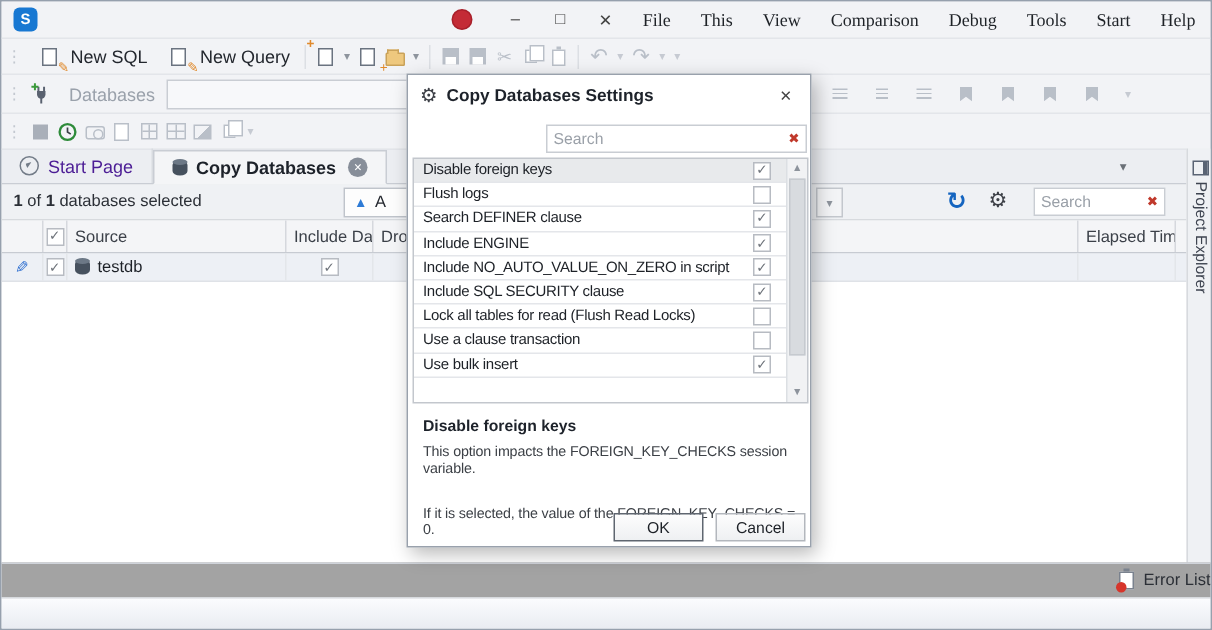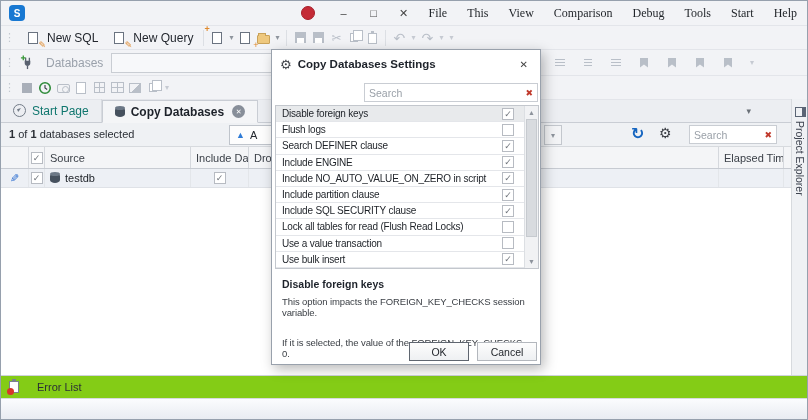--- a/index.html
+++ b/index.html
@@ -47,21 +47,21 @@
       linear-gradient(#b9bfc8,#b9bfc8) 0 50%/100% 1px no-repeat; }
   .imgico { width:12px; height:10px; border:1px solid #b9bfc8; background:linear-gradient(135deg, transparent 55%, #b9bfc8 55%); }
 
   
   .conn-label { color:#9aa1ab; margin:0 8px 0 10px; font-size:12px; }
   .combo { width:228px; height:20px; background:#f7f8fa; border:1px solid #c9cdd3; display:flex; align-items:center; justify-content:flex-end; }
   .combo .caret { color:#b0b5bd; }
 
   
   .tabsrow { position:absolute; left:0; top:98px; width:790px; height:24px; background:#eceef2; border-top:1px solid #e3e5ea; border-bottom:1px solid #c9cdd4; display:flex; align-items:flex-end; }
-  .tab { height:23px; display:flex; align-items:center; gap:6px; padding:0 12px; font-size:12px; color:#0f766e; border-right:1px solid #d8dbe0; }
+  .tab { height:23px; display:flex; align-items:center; gap:6px; padding:0 12px; font-size:12px; color:#4c1d95; border-right:1px solid #d8dbe0; }
   .tab.active { background:#f4f5f7; border:1px solid #c9cdd4; border-bottom:1px solid #f4f5f7; margin-bottom:-1px; font-weight:bold; color:#1d222a; }
   .compass { width:13px; height:13px; border:1.5px solid #737c88; border-radius:50%; position:relative; }
   .compass::after { content:""; position:absolute; left:3px; top:3px; width:4px; height:4px; background:#737c88; clip-path:polygon(100% 0,30% 100%,0 30%); }
   .dbcyl { width:10px; height:10px; background:#46515e; border-radius:5px/3px; position:relative; }
   .dbcyl::before { content:""; position:absolute; left:0; top:-1px; width:100%; height:4px; border-radius:50%; background:#6c7886; }
   .tabclose { width:13px; height:13px; border-radius:50%; background:#878e99; color:#fff; font-size:7px; display:flex; align-items:center; justify-content:center; margin-left:2px; }
   .ovf-caret { position:absolute; right:40px; top:6px; color:#6a7077; font-size:9px; }
 
   
   .gridbar { position:absolute; left:0; top:122px; width:790px; height:24px; background:#eff1f4; border-bottom:1px solid #d7dade; }
@@ -87,21 +87,21 @@
   .cb.checked::after { content:"✓"; }
   .pencil { color:#2e6fd0; font-size:11px; transform:scaleX(-1); display:inline-block; }
 
   
   .rstrip { position:absolute; left:790px; top:98px; width:18px; height:276px; background:#eff1f4; border-left:1px solid #d7dade; }
   .rtab { position:absolute; left:2px; top:8px; display:flex; flex-direction:column; align-items:center; gap:4px; }
   .winico { width:11px; height:10px; border:1px solid #5a6474; background:linear-gradient(90deg, transparent 6px, #5a6474 6px); }
   .vtext { writing-mode:vertical-rl; font-size:10.5px; color:#3e4450; white-space:nowrap; }
 
   
-  .errbar { position:absolute; left:0; top:374px; width:100%; height:23px; background:#84cc16; border-top:1px solid #cfd3da; display:flex; align-items:center; padding-left:8px; gap:18px; }
+  .errbar { position:absolute; left:0; top:374px; width:100%; height:23px; background:#a3a3a3; border-top:1px solid #cfd3da; display:flex; align-items:center; padding-left:8px; gap:6px;justify-content:flex-end; }
   .errclip { width:10px; height:12px; border:1px solid #7a828e; background:#fff; position:relative; }
   .errclip::before { content:""; position:absolute; left:2px; top:-3px; width:4px; height:2px; background:#7a828e; }
   .errclip::after { content:""; position:absolute; left:-3px; bottom:-3px; width:7px; height:7px; border-radius:50%; background:#d6352b; }
   .errbar span { font-size:11px; color:#2b2f36; }
   .statusbar { position:absolute; left:0; top:397px; width:100%; height:22px; background:linear-gradient(#fbfcfe,#e8ebf1); border-top:1px solid #d7dade; }
 
   
   .dialog { position:absolute; left:270px; top:48px; width:270px; height:316px; background:#fff; border:1px solid #99a1ac; box-shadow:3px 4px 12px rgba(0,0,0,.28); z-index:50; }
   .dlg-head { position:absolute; left:0; top:0; width:100%; height:28px; display:flex; align-items:center; padding:0 8px; gap:6px; }
   .dlg-title { font-weight:bold; font-size:11.5px; color:#1d222a; }
@@ -378,33 +378,29 @@
         </div>
         <div class="opt-row checked">
           <span class="opt-label">Include ENGINE</span>
           <span class="opt-check"></span>
         </div>
         <div class="opt-row checked">
           <span class="opt-label">Include NO_AUTO_VALUE_ON_ZERO in script</span>
           <span class="opt-check"></span>
         </div>
         <div class="opt-row checked">
-          <span class="opt-label">Include partition clause</span>
-          <span class="opt-check"></span>
-        </div>
-        <div class="opt-row checked">
           <span class="opt-label">Include SQL SECURITY clause</span>
           <span class="opt-check"></span>
         </div>
         <div class="opt-row">
           <span class="opt-label">Lock all tables for read (Flush Read Locks)</span>
           <span class="opt-check"></span>
         </div>
         <div class="opt-row">
-          <span class="opt-label">Use a value transaction</span>
+          <span class="opt-label">Use a clause transaction</span>
           <span class="opt-check"></span>
         </div>
         <div class="opt-row checked">
           <span class="opt-label">Use bulk insert</span>
           <span class="opt-check"></span>
         </div>
         <div class="vscroll">
         <span class="up">▲</span>
         <span class="thumb"></span>
         <span class="dn">▼</span>

